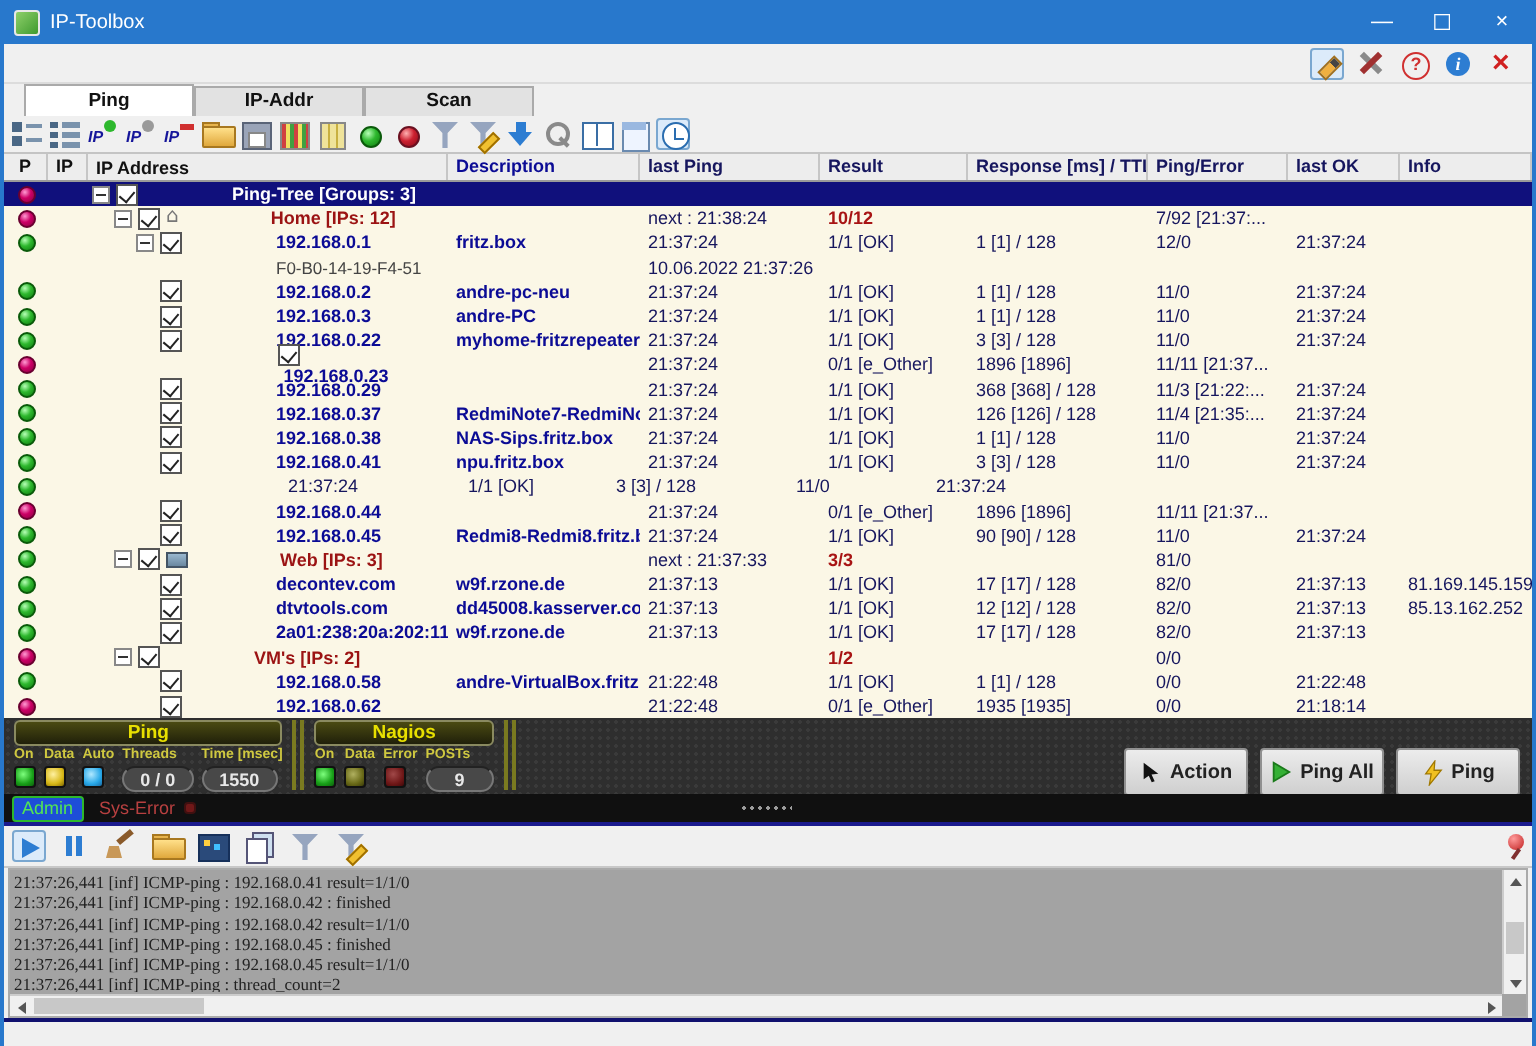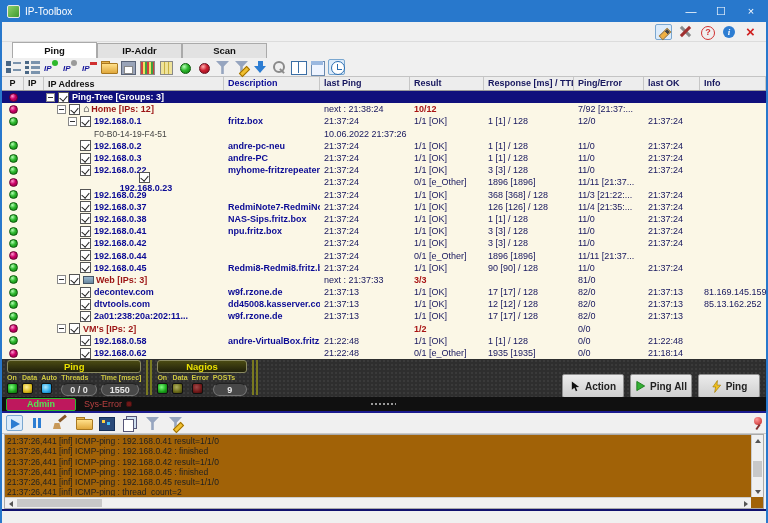--- a/index.html
+++ b/index.html
@@ -108,21 +108,21 @@
   .led.red   { border:1px solid #6a0030; background:radial-gradient(circle at 35% 30%,#ff9ad2,#cc0066 45%,#8a0040); }
   .expbox { width:9px; height:9px; background:#fff; border:1px solid #888; position:relative; margin-right:3px; flex:0 0 auto; }
   .expbox::after { content:""; position:absolute; left:1px; top:3px; width:5px; height:1px; background:#333; }
   .expspace { width:12px; flex:0 0 auto; }
   .chkspace { width:14px; flex:0 0 auto; }
   .chk { width:11px; height:11px; background:#fff; border:1px solid #555; position:relative; margin-right:3px; flex:0 0 auto; }
   .chk::after { content:""; position:absolute; left:2px; top:1px; width:4px; height:6px; border-right:1.5px solid #222; border-bottom:1.5px solid #222; transform:rotate(40deg); }
   .ricon { flex:0 0 auto; margin-right:2px; }
   .ric-home { font-family:"DejaVu Sans",sans-serif; font-size:10px; color:#777; line-height:10px; }
   .ric-web { width:11px; height:8px; border:1px solid #456; background:linear-gradient(#9ab8cf,#6a88a0); }
-  .rlabel { font-weight:bold; overflow:hidden; }
+  .rlabel { font-weight:bold; overflow:hidden;margin-left:44px; }
   .rlabel.root { color:#fff; }
   .rlabel.group { color:#9b1313; }
   .rlabel.ip { color:#0b0b95; }
   .rlabel.mac { color:#444; font-weight:normal; font-size:8.5px; }
 
   
   .darkpanel { height:38px; background:#2e2e2e; background-image:radial-gradient(#3a3a3a 1px,transparent 1px); background-size:4px 4px;
                display:flex; align-items:stretch; padding:1px 4px 2px 5px; position:relative; }
   .pgroup { display:flex; flex-direction:column; }
   .ptitle { height:13px; background:linear-gradient(180deg,#4a4a12,#20200a); border:1px solid #8a8a60; border-radius:3px;
@@ -138,28 +138,28 @@
   .pled.darkred { background:radial-gradient(circle at 40% 35%,#a04848,#701818 60%,#400808); }
   .pfield { height:13px; min-width:34px; margin-top:1px; padding:0 8px; background:#484848; border:1px solid #777; border-top-color:#222;
             border-radius:7px; color:#e8e8e8; font-size:9px; font-weight:bold; line-height:12px; text-align:center; white-space:nowrap; }
   .psep { width:6px; margin:0 5px; background:repeating-linear-gradient(90deg,#7a7a20 0 2px,transparent 2px 4px); flex:0 0 auto; }
   .pbuttons { margin-left:auto; display:flex; gap:6px; align-items:center; padding-right:2px;margin-top:17px; }
   .pbtn { height:24px; min-width:62px; background:linear-gradient(#ececec,#cfcfcf); border:1px solid #909090; border-radius:2px;
           font-size:10px; font-weight:bold; color:#222; display:flex; align-items:center; justify-content:center; gap:4px; cursor:default; }
 
   
   .blacktabs { height:16px; background:#101010; border-bottom:2px solid #1a1a8e; display:flex; align-items:center; padding-left:4px; position:relative; }
-  .admintab { color:#53e653; background:#be185d; border:1px solid #2db82d; border-radius:2px; font-size:9px; font-weight:bold; padding:0 20px; line-height:11px; }
+  .admintab { color:#53e653; background:#1d4ed8; border:1px solid #2db82d; border-radius:2px; font-size:9px; font-weight:normal; padding:0 4px; line-height:11px; }
   .syserrtab { color:#b84040; font-size:9px; margin-left:8px; display:flex; align-items:center; gap:4px; }
   .syserrdot { width:6px; height:6px; border-radius:2px; background:#701818; border:1px solid #401010; }
   .grip { position:absolute; left:368px; top:5px; width:26px; height:4px;
           background-image:radial-gradient(#9a9a9a 1px,transparent 1px); background-size:4px 4px; }
   .logtoolbar { height:21px; background:#f0f0f0; border-bottom:1px solid #c8c8c8; display:flex; align-items:center; gap:6px; padding-left:4px; }
   .logtoolbar .spacer { flex:1; }
-  .logbox { height:75px; margin:0 2px; background:#a16207; border:1px solid #aaa; position:relative; font-family:Liberation Sans, sans-serif;padding-left:44px; }
+  .logbox { height:75px; margin:0 2px; background:#a3a3a3; border:1px solid #aaa; position:relative; font-family:Liberation Serif, serif;padding-left:44px; }
   .loglines { position:absolute; left:2px; top:1px; right:14px; bottom:12px; overflow:hidden; }
   .logline { font-size:8.5px; line-height:10.3px; color:#222; white-space:nowrap; }
   .vscroll { position:absolute; top:0; right:0; bottom:11px; width:12px; background:#f0f0f0; border-left:1px solid #ccc; }
   .hscroll { position:absolute; left:0; right:12px; bottom:0; height:11px; background:#f0f0f0; border-top:1px solid #ccc; }
   .sbtn { position:absolute; width:11px; height:11px; display:flex; align-items:center; justify-content:center; }
   .tri-up { border-left:3px solid transparent; border-right:3px solid transparent; border-bottom:4px solid #555; }
   .tri-down { border-left:3px solid transparent; border-right:3px solid transparent; border-top:4px solid #555; }
   .tri-left { border-top:3px solid transparent; border-bottom:3px solid transparent; border-right:4px solid #555; }
   .tri-right { border-top:3px solid transparent; border-bottom:3px solid transparent; border-left:4px solid #555; }
   .vthumb { position:absolute; left:1px; right:1px; top:26px; height:16px; background:#c8c8c8; }
@@ -443,25 +443,20 @@
         <div class="tcell c-resp">3 [3] / 128</div>
         <div class="tcell c-pe">11/0</div>
         <div class="tcell c-lok">21:37:24</div>
         <div class="tcell c-info"></div>
       </div>
       <div class="trow">
         <div class="tcell c-p">
           <span class="led green"></span>
         </div>
         <div class="tcell c-ipcol"></div>
-        <div class="tcell c-addr" style="padding-left: 24px;">
-          <span class="expspace"></span>
-          <span class="chk"></span>
-          <span class="rlabel ip">192.168.0.42</span>
-        </div>
         <div class="tcell c-desc"></div>
         <div class="tcell c-lp">21:37:24</div>
         <div class="tcell c-res">1/1 [OK]</div>
         <div class="tcell c-resp">3 [3] / 128</div>
         <div class="tcell c-pe">11/0</div>
         <div class="tcell c-lok">21:37:24</div>
         <div class="tcell c-info"></div>
       </div>
       <div class="trow">
         <div class="tcell c-p">

